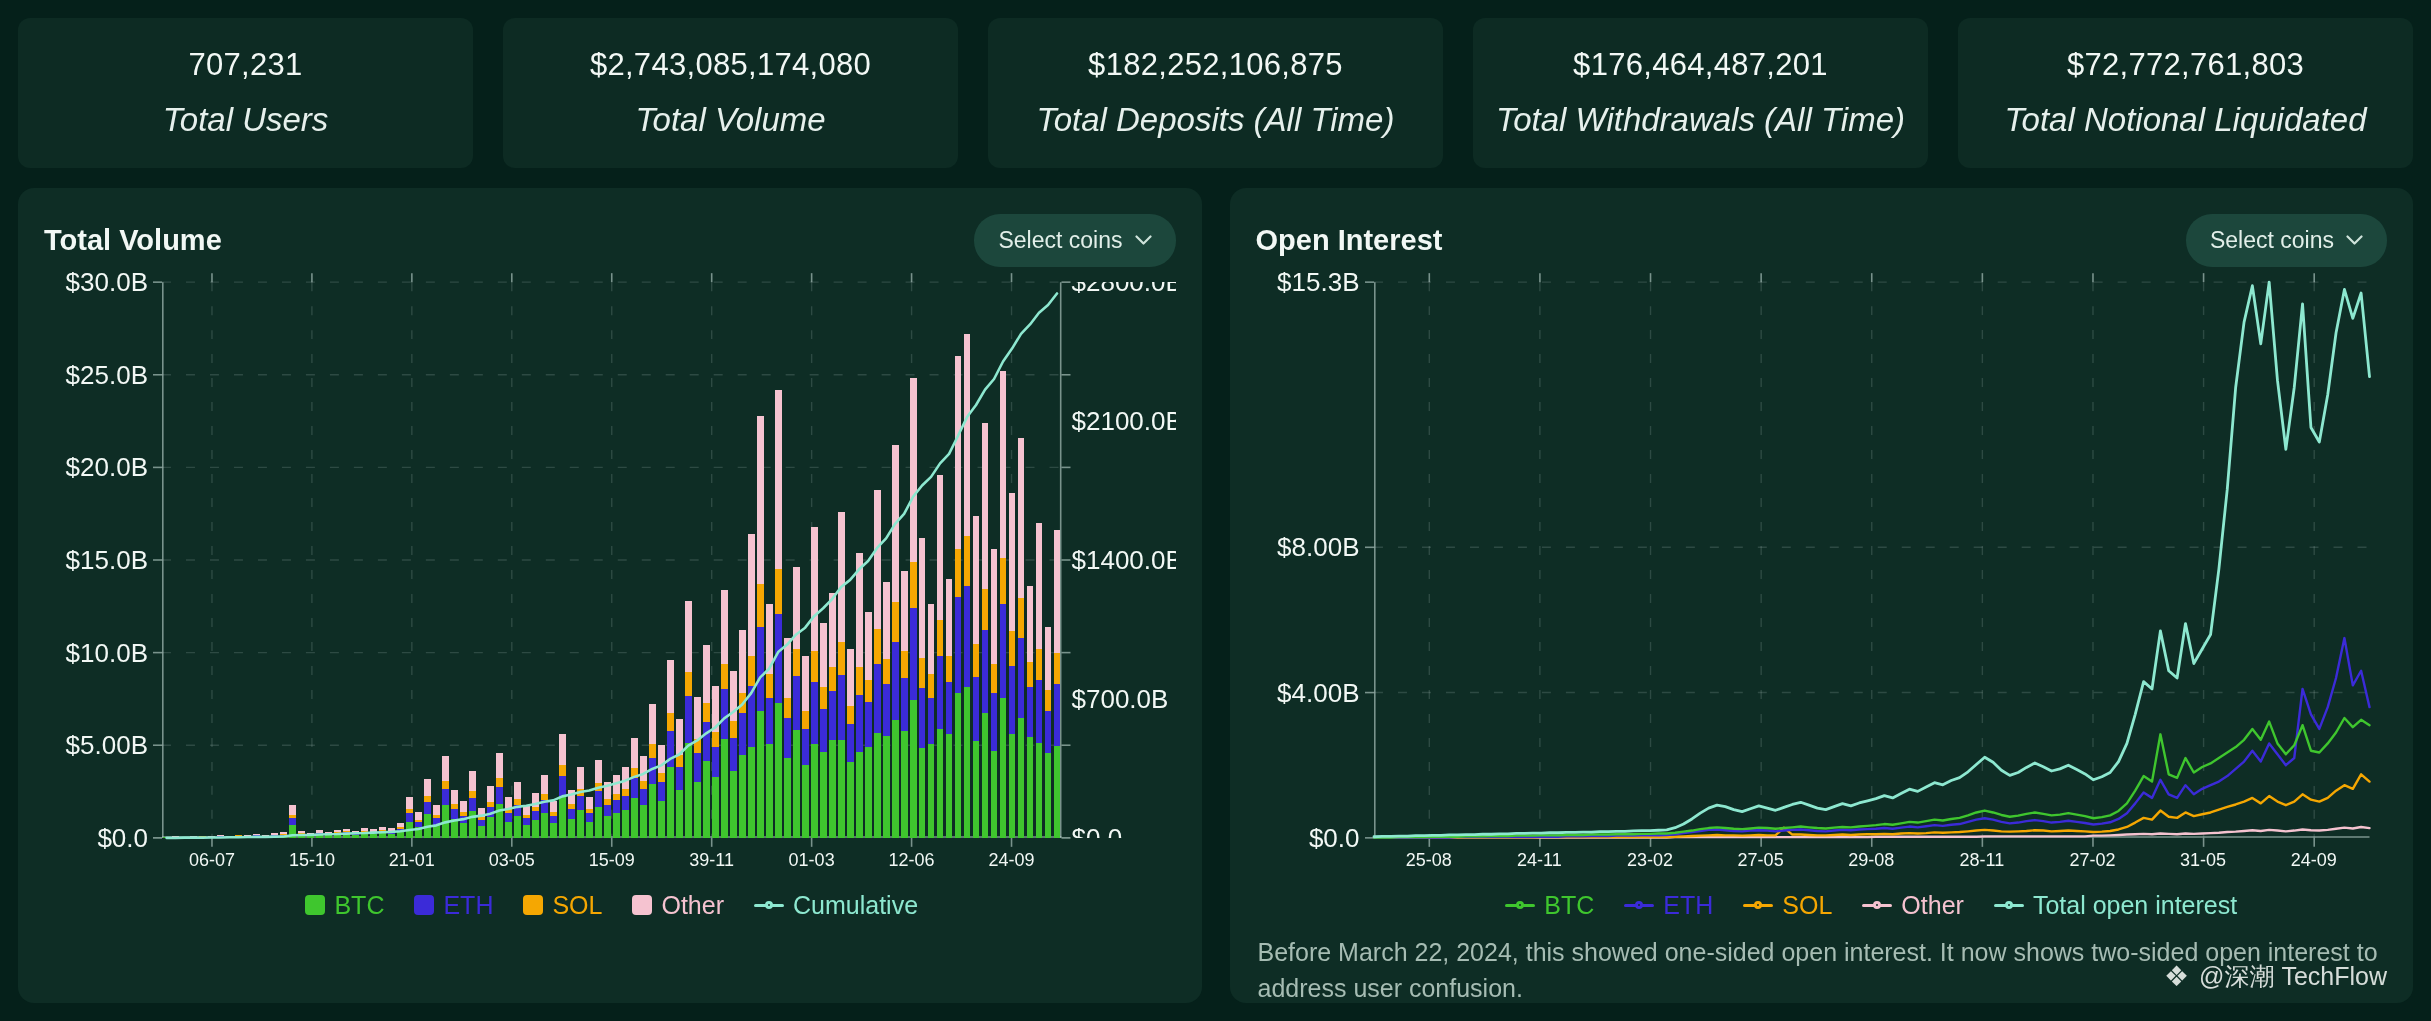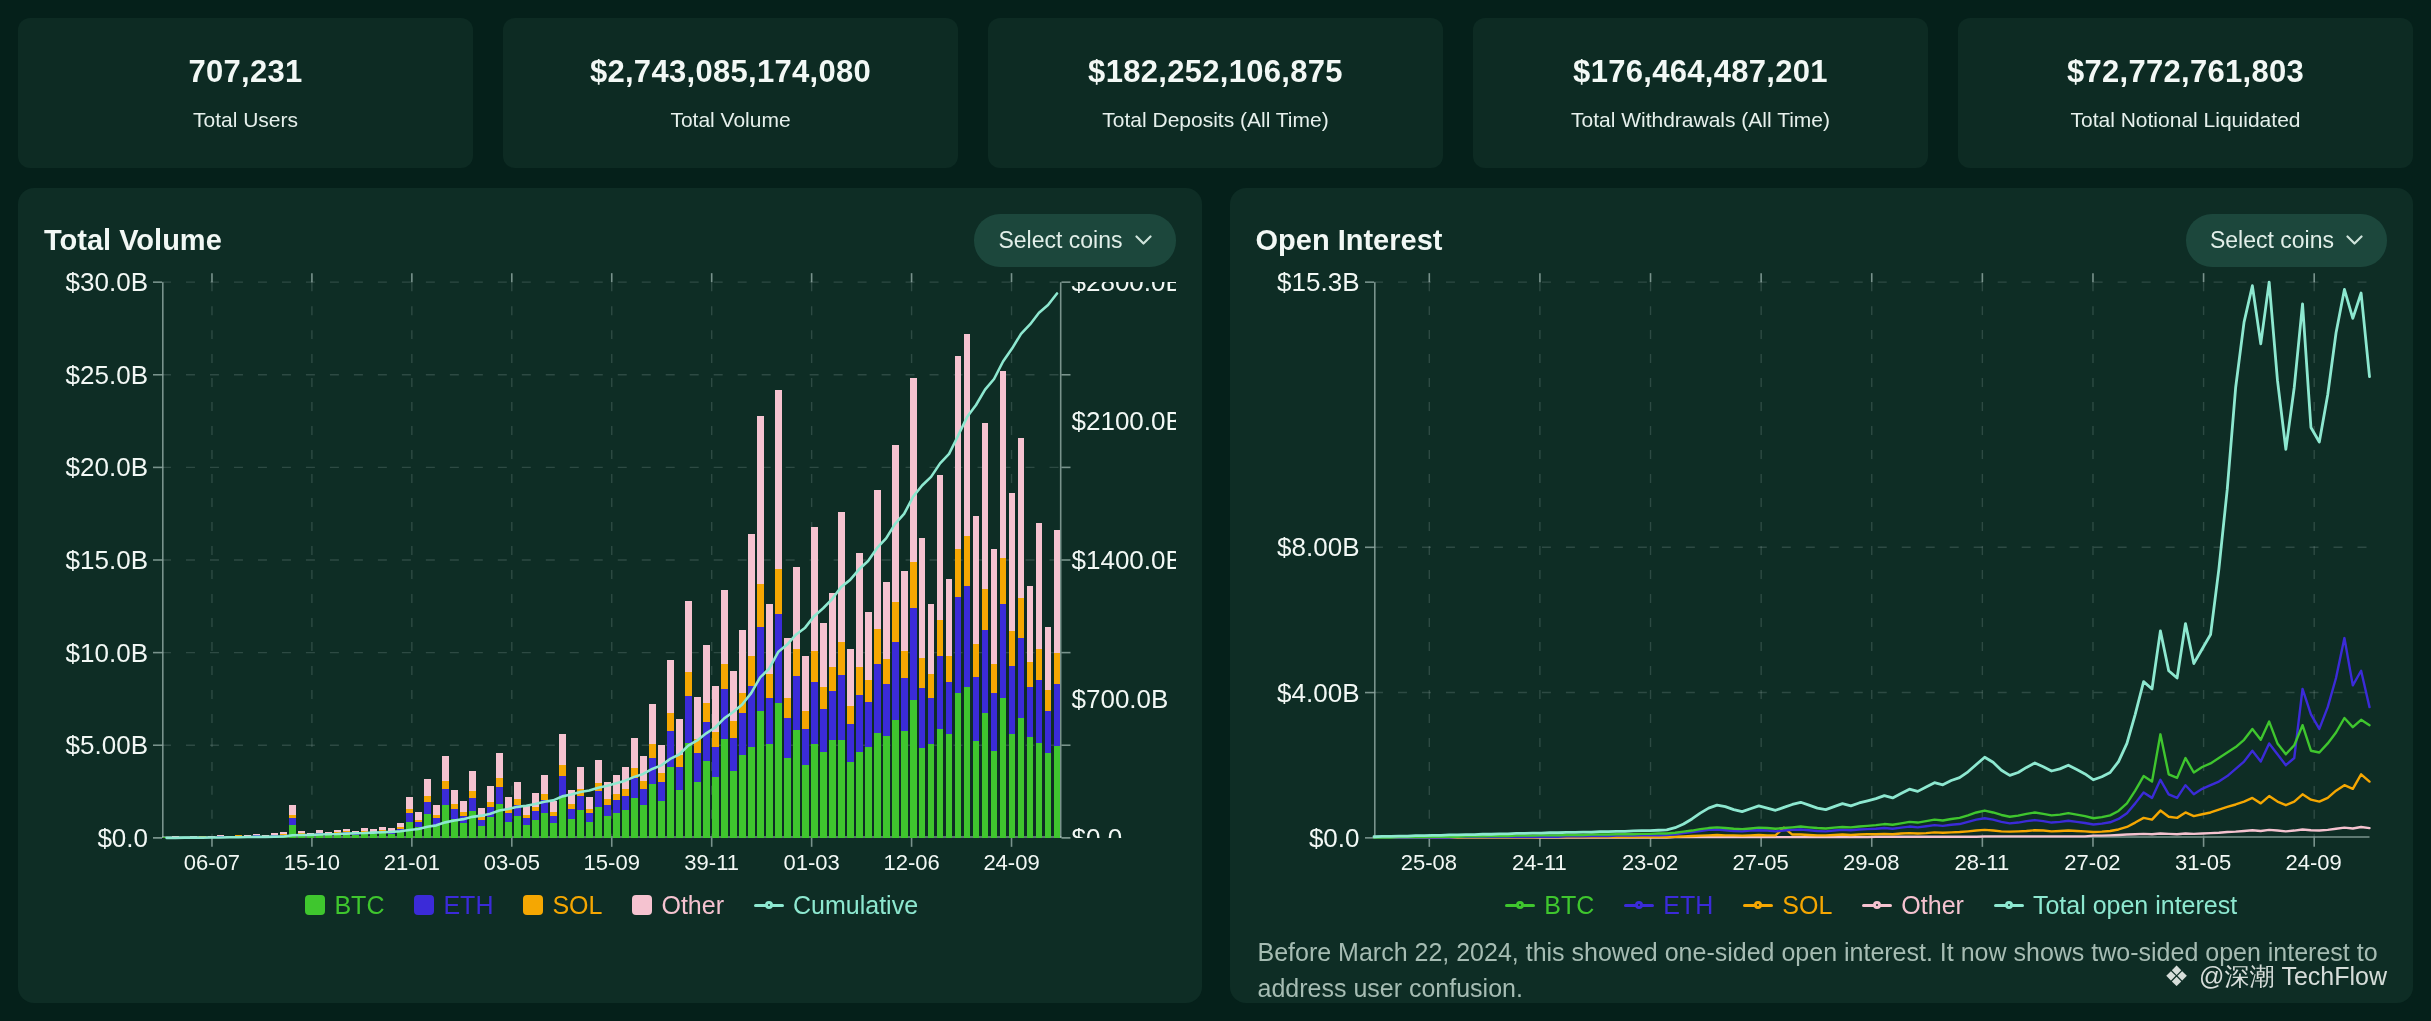--- a/index.html
+++ b/index.html
@@ -10,22 +10,22 @@
     font-family:"Liberation Sans", sans-serif;
     color:#f2f8f5;
     padding:18px;
     overflow:hidden;
   }
   .stats-row { display:flex; gap:30px; margin-bottom:20px; }
   .stat-card {
     flex:1; height:150px; background:#0d2b23; border-radius:12px;
     display:flex; flex-direction:column; align-items:center; justify-content:center; gap:18px;
   }
-  .stat-value { font-size:31px; font-weight:700; letter-spacing:.3px; }
-  .stat-label { font-size:21px; font-weight:400; color:#e6f0ec; }
+  .stat-value { font-size:31px; font-weight:400; letter-spacing:.3px; }
+  .stat-label { font-size:33px; font-weight:400; color:#e6f0ec;font-style:italic; }
 
   .charts-row { display:flex; gap:28px; height:815px; }
   .panel {
     flex:1; background:#0e2d25; border-radius:16px;
     padding:26px 26px 14px; position:relative; overflow:hidden;
     display:flex; flex-direction:column;
   }
   .panel-header { display:flex; justify-content:space-between; align-items:center; height:52px; }
   .panel-title { font-size:29px; font-weight:700; }
   .select-btn {
@@ -38,21 +38,21 @@
 
   .chart-grid { display:grid; grid-template-columns:118px 1fr 114px; margin-top:16px; }
   .chart-grid.no-right { grid-template-columns:118px 1fr 18px; }
   .y-col { position:relative; }
   .y-col.y-right { overflow:hidden; }
   .y-label { position:absolute; transform:translateY(-50%); font-size:26px; white-space:nowrap; color:#f2f8f5; }
   .y-left  .y-label { right:14px; }
   .y-right .y-label { left:10px; }
   .plot-svg { width:100%; height:556px; overflow:visible; display:block; }
   .x-axis { grid-column:2; position:relative; height:46px; }
-  .x-label { position:absolute; top:12px; transform:translateX(-50%); font-size:22px; color:#f2f8f5; white-space:nowrap; }
+  .x-label { position:absolute; top:12px; transform:translateX(-50%); font-size:18px; color:#f2f8f5; white-space:nowrap; }
   .legend { grid-column:2; display:flex; justify-content:center; align-items:center; gap:30px; height:42px; }
   .legend-item { display:flex; align-items:center; gap:9px; font-size:25px; cursor:pointer; }
   .swatch { width:20px; height:20px; border-radius:4px; }
   .line-marker { position:relative; width:30px; height:3px; border-radius:2px; }
   .line-marker .dot {
     position:absolute; left:50%; top:50%; transform:translate(-50%,-50%);
     width:8px; height:8px; border-radius:50%; background:#0e2d25; border-style:solid; border-width:3px;
   }
   .footnote { font-size:25px; color:#a6bcb3; line-height:1.45; margin:8px 2px 2px; max-width:1140px; }
   .watermark {

